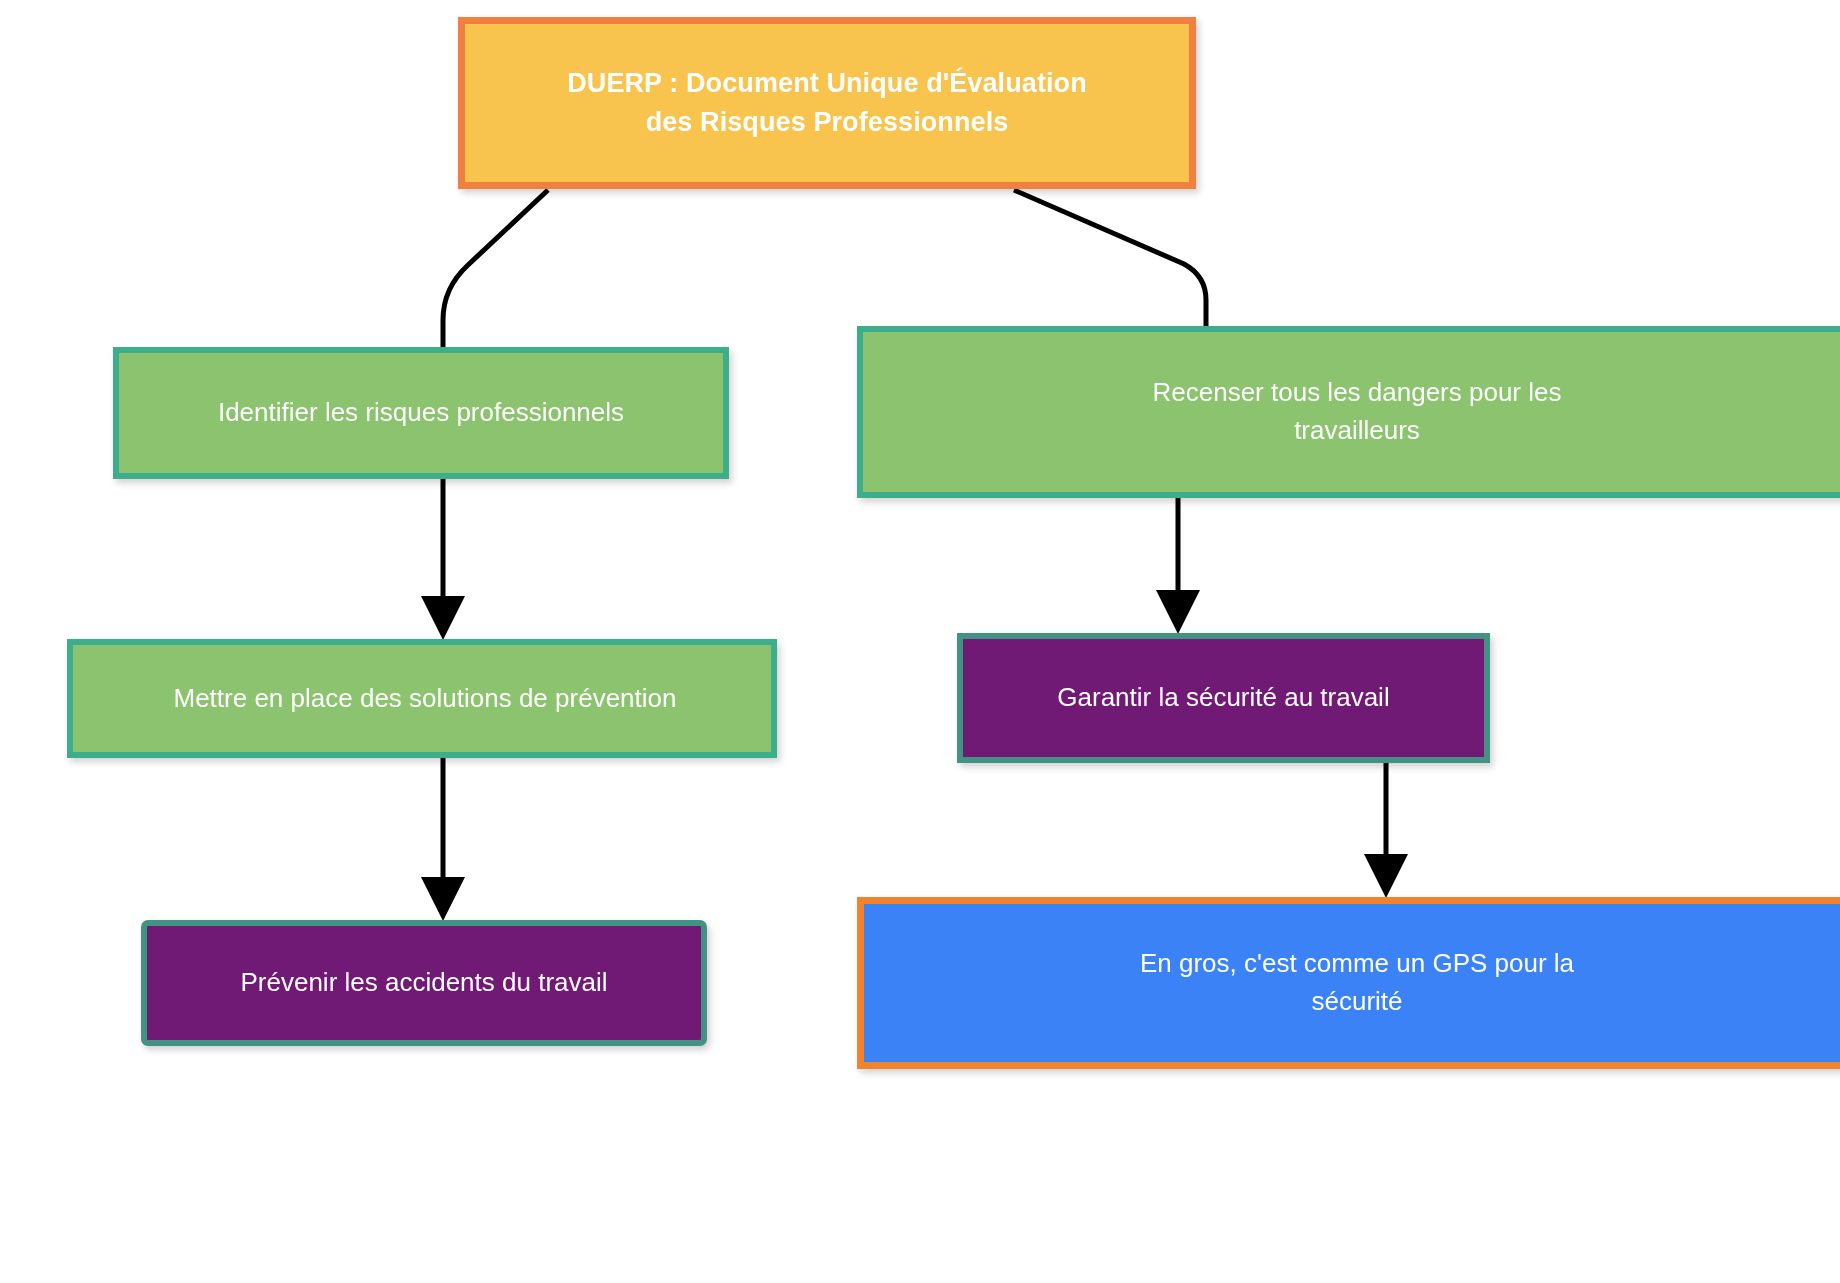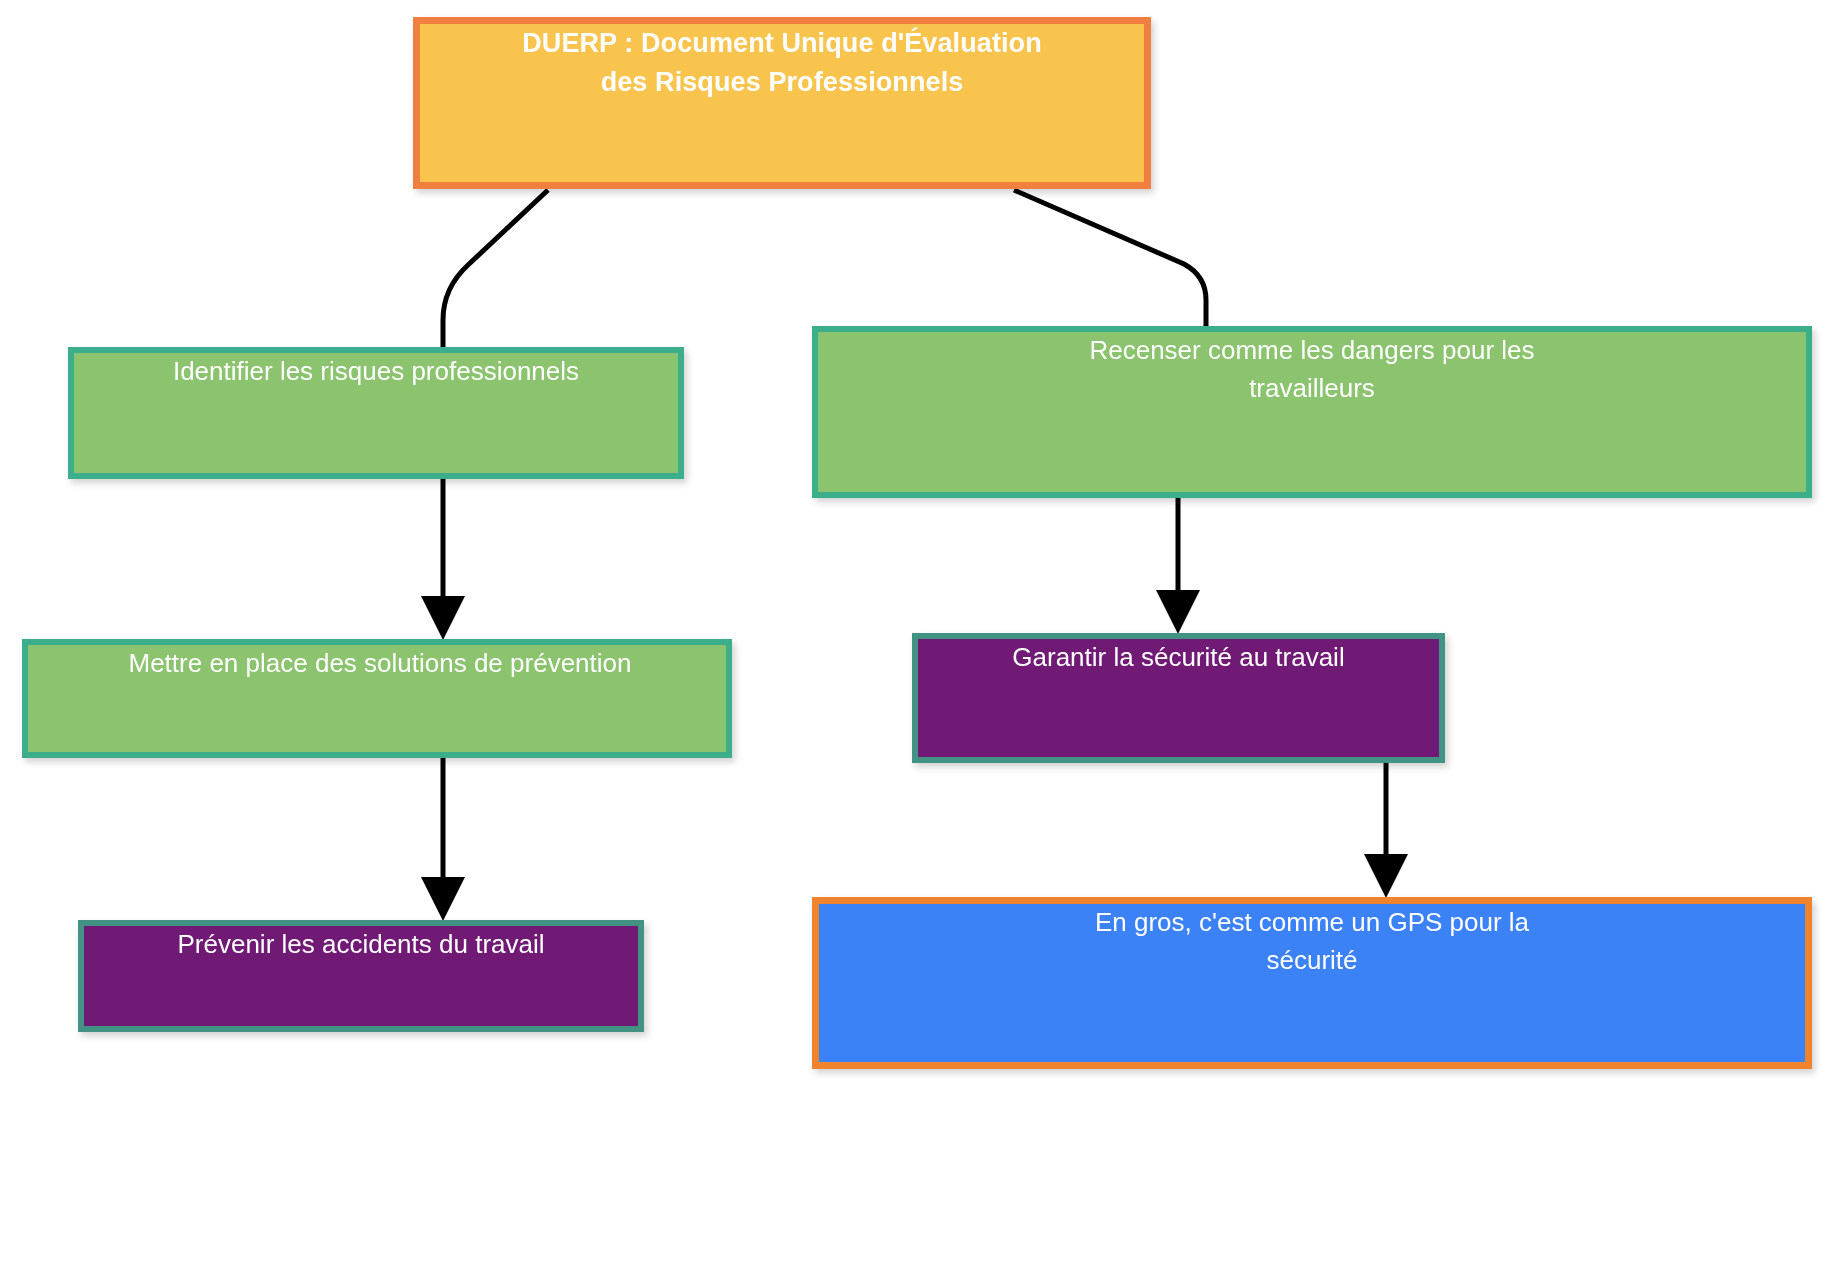--- a/index.html
+++ b/index.html
@@ -12,26 +12,27 @@
     width: 1840px;
     height: 1283px;
     background: #ffffff;
     overflow: hidden;
     font-family: "Liberation Sans", sans-serif;
   }
   .node {
     position: absolute;
     box-sizing: border-box;
     display: flex;
-    align-items: flex-start;
+    align-items: center;
     justify-content: center;
     text-align: center;
     color: #ffffff;
     box-shadow: 3px 4px 7px rgba(0,0,0,0.18);
     z-index: 2;
+    margin-left: 45px;
   }
   .node .label {
     display: block;
     padding: 0 14px;
     line-height: 1.45;
     white-space: pre-line;
   }
   
   .node-root {
     background: #F8C council;
@@ -121,33 +122,33 @@
   <div class="node node-root" style="left:413px; top:17px; width:738px; height:172px;">
     <span class="label">DUERP : Document Unique d'Évaluation
 des Risques Professionnels</span>
   </div>
 
   <div class="node node-green" style="left:68px; top:347px; width:616px; height:132px;">
     <span class="label">Identifier les risques professionnels</span>
   </div>
 
   <div class="node node-green" style="left:812px; top:326px; width:1000px; height:172px;">
-    <span class="label">Recenser comme les dangers pour les
+    <span class="label">Recenser tous les dangers pour les
 travailleurs</span>
   </div>
 
   <div class="node node-green" style="left:22px; top:639px; width:710px; height:119px;padding-left:6px;">
     <span class="label">Mettre en place des solutions de prévention</span>
   </div>
 
   <div class="node node-blue" style="left:912px; top:633px; width:533px; height:130px;">
     <span class="label">Garantir la sécurité au travail</span>
   </div>
 
-  <div class="node node-blue" style="left:78px; top:920px; width:566px; height:112px;">
+  <div class="node node-blue" style="left:96px; top:920px; width:566px; height:126px;border-radius:7px;">
     <span class="label">Prévenir les accidents du travail</span>
   </div>
 
   <div class="node node-red" style="left:812px; top:897px; width:1000px; height:172px;">
     <span class="label">En gros, c'est comme un GPS pour la
 sécurité</span>
   </div>
 
 </div>
 

